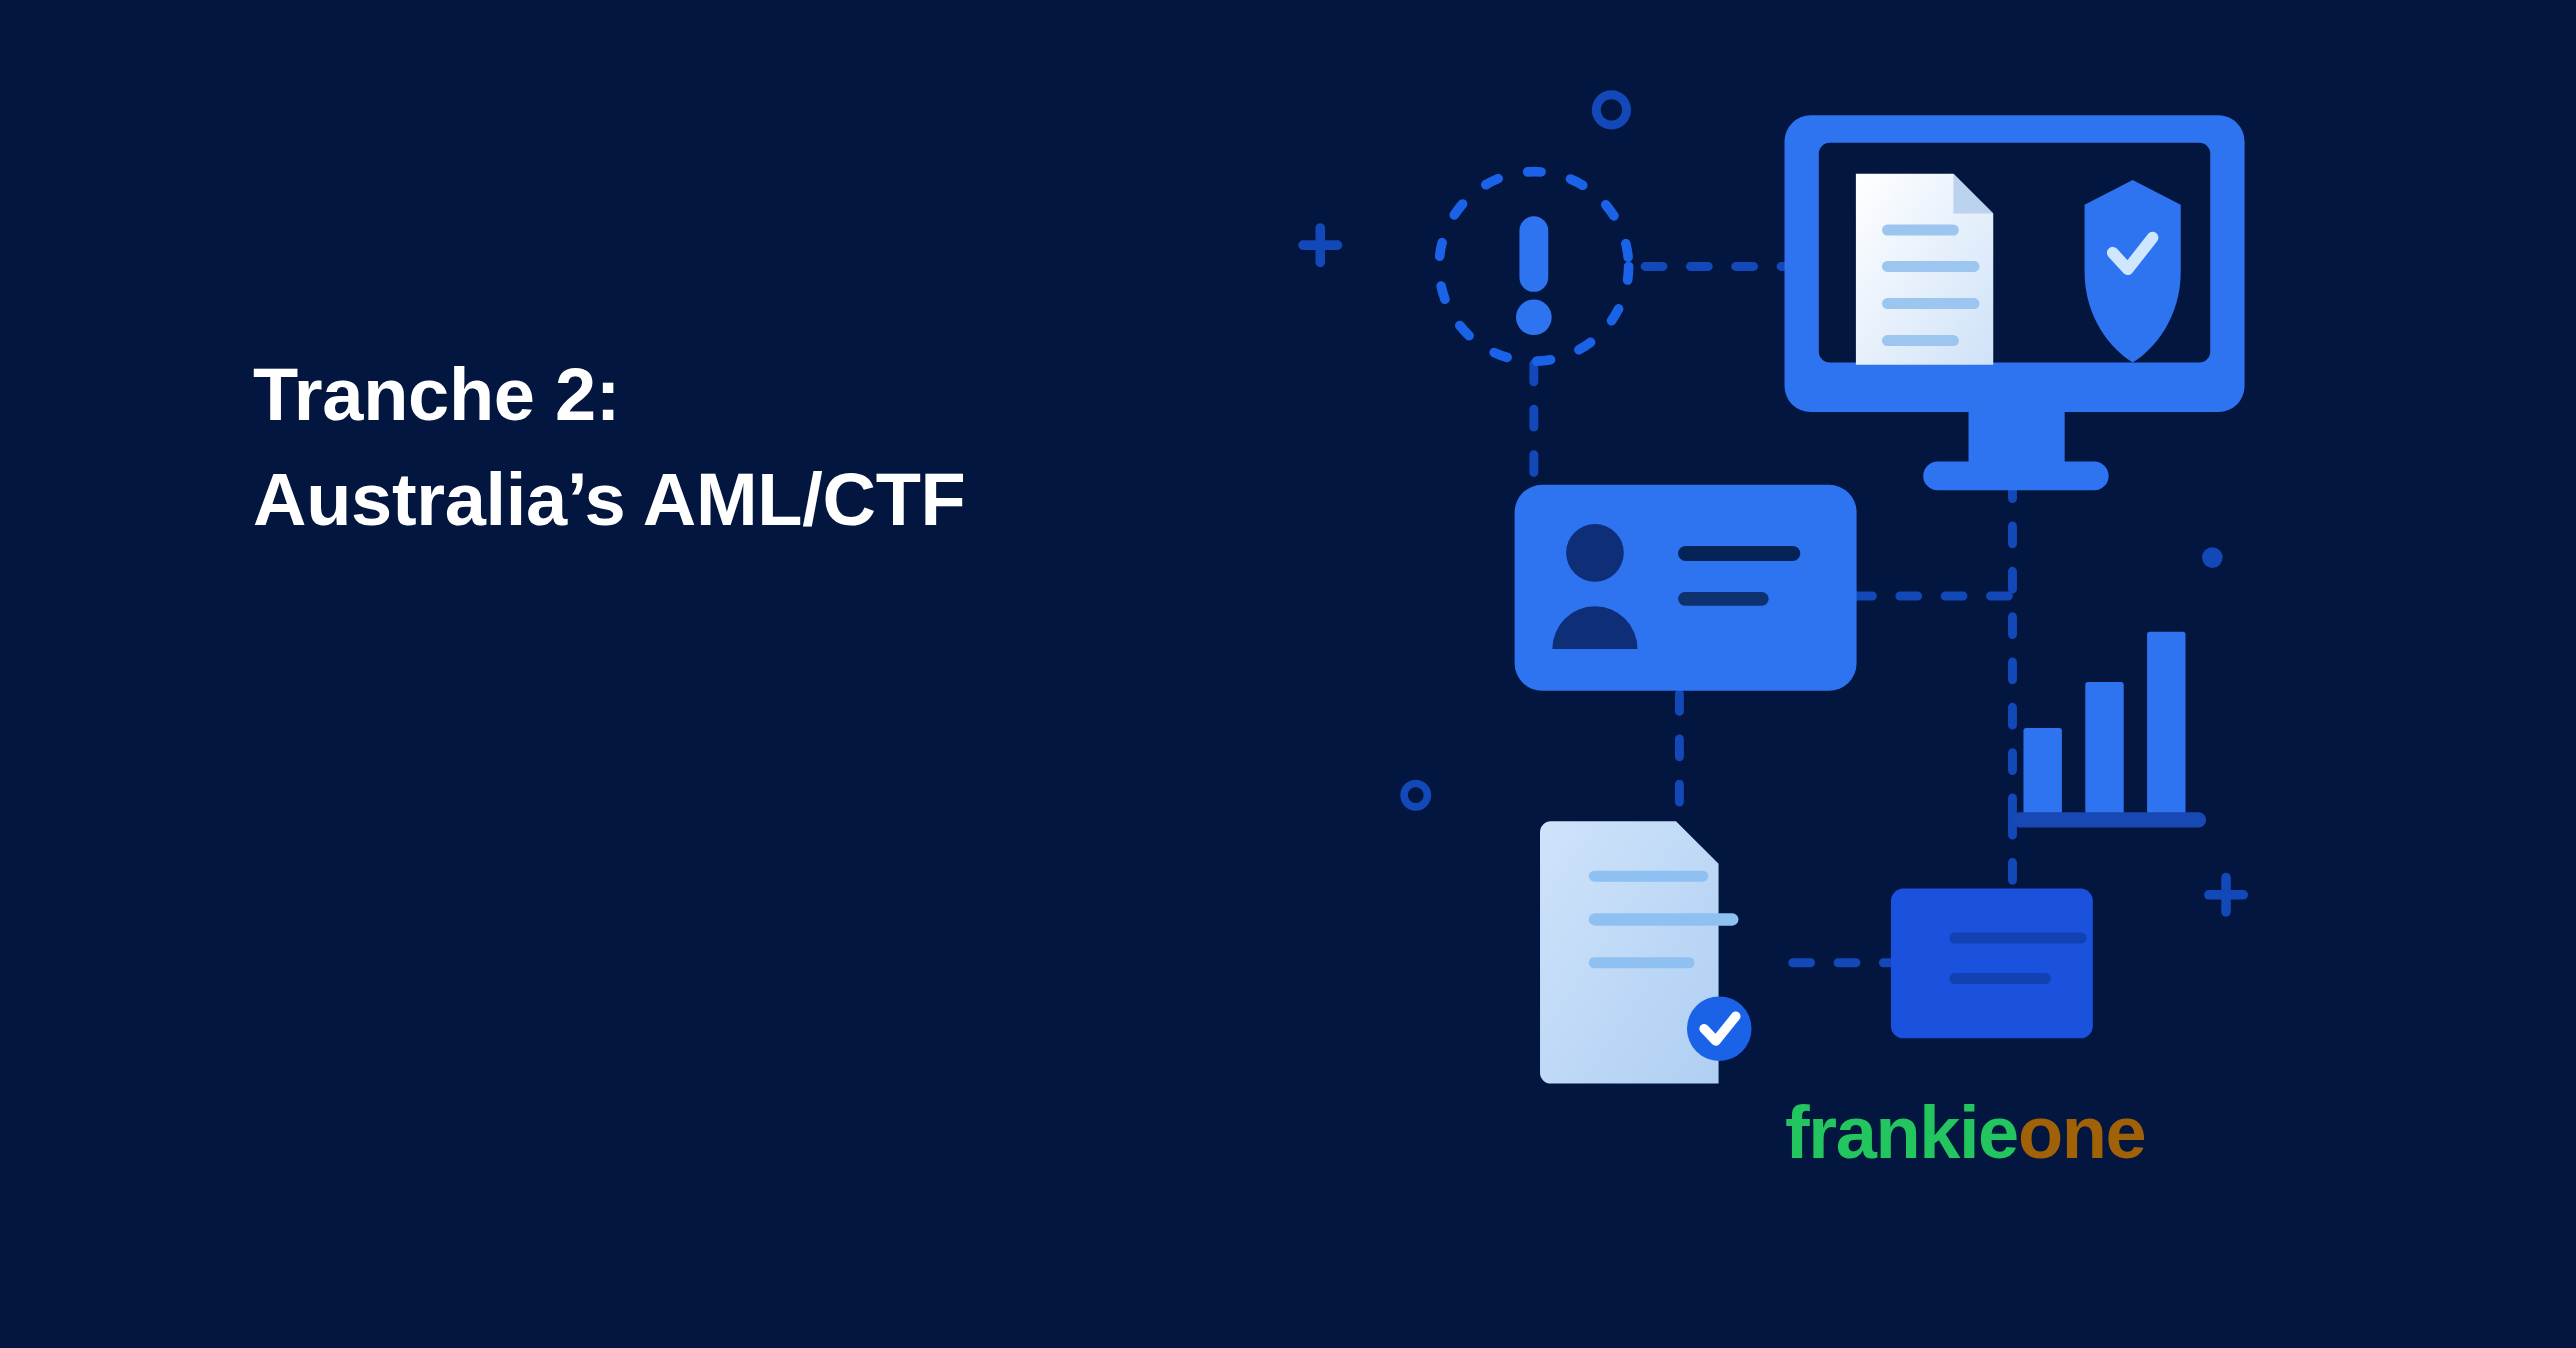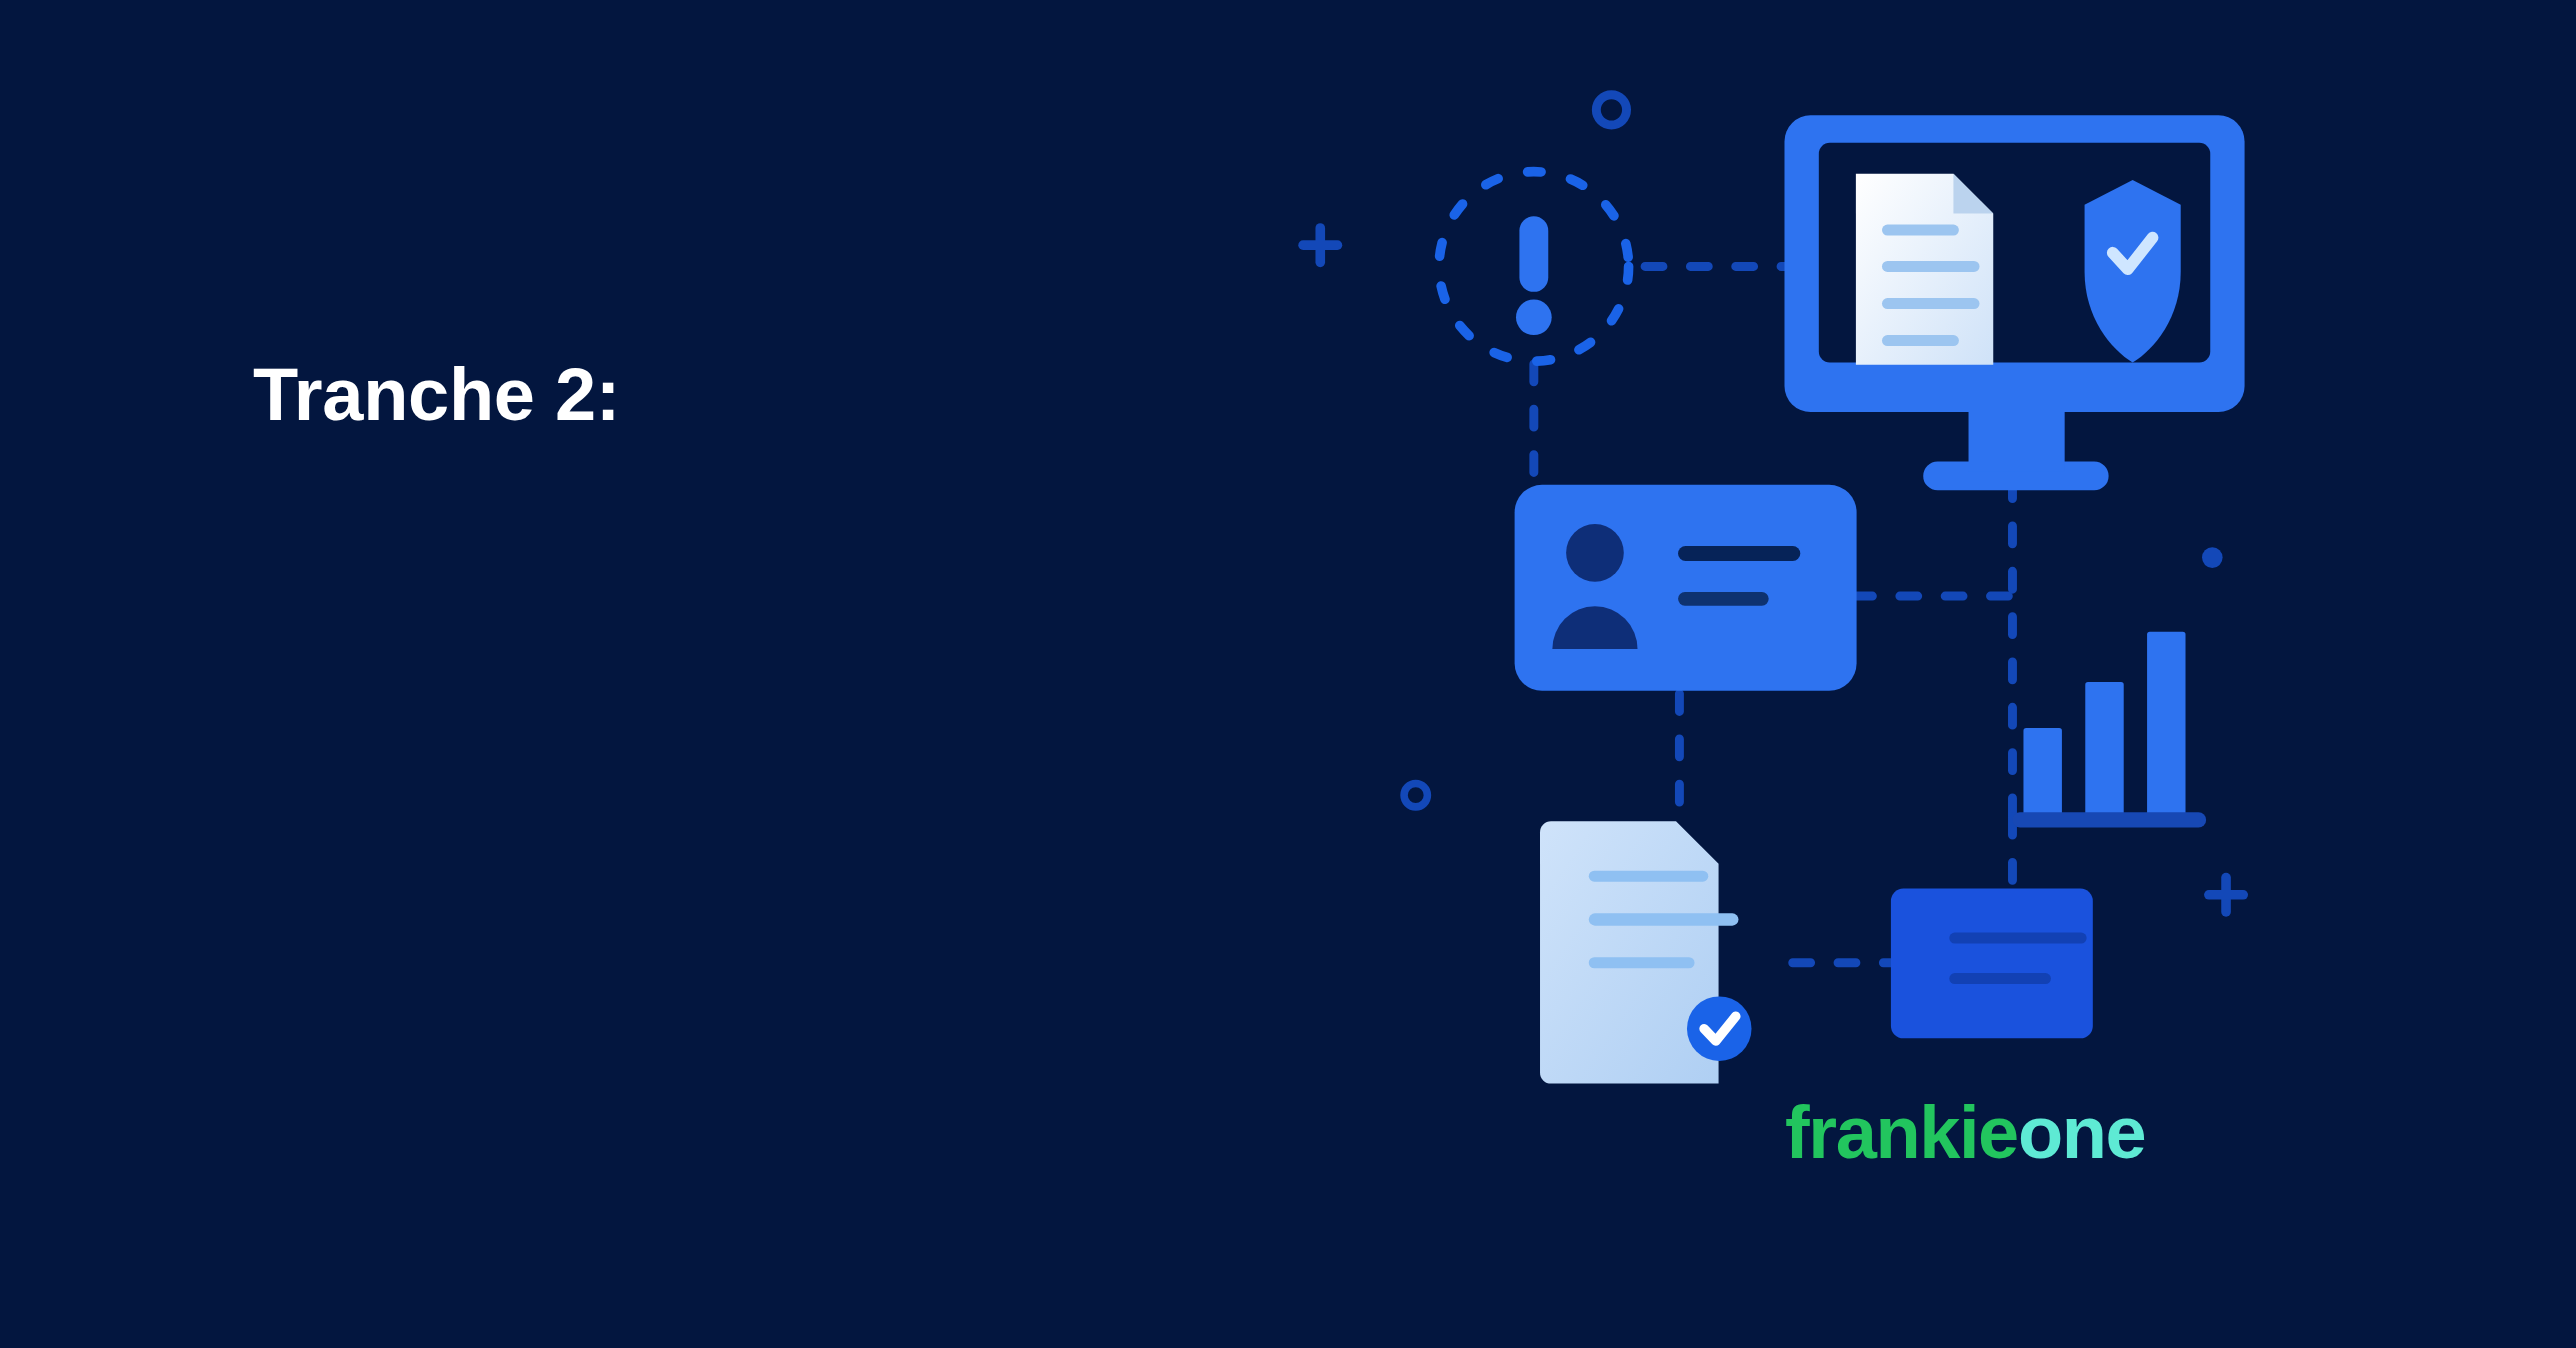--- a/index.html
+++ b/index.html
@@ -39,38 +39,39 @@
     left: 1785px;
     top: 1096px;
     font-family: "Liberation Sans", sans-serif;
     font-weight: 700;
     font-size: 74px;
     letter-spacing: -1.4px;
     line-height: 1;
     white-space: nowrap;
   }
   .logo .frankie { color: #22c55e; }
-  .logo .one { color: #5eead4; }
+  .logo .one { color: #a16207; }
 
   
   .illus {
     position: absolute;
     left: 0; top: 0;
     width: 2576px; height: 1348px;
     pointer-events: none;
   }
   .illus svg { display: block; }
 </style>
 </head>
 <body>
 
 <div class="stage">
 
   <div class="headline">
     <span class="line">Tranche 2:</span>
+    <span class="line">Australia’s AML/CTF</span>
   </div>
 
   <div class="logo">
     <span class="frankie">frankie</span><span class="one">one</span>
   </div>
 
   <div class="illus">
   <svg width="2576" height="1348" viewBox="0 0 3750 1963" xmlns="http://www.w3.org/2000/svg">
 
     <defs>

